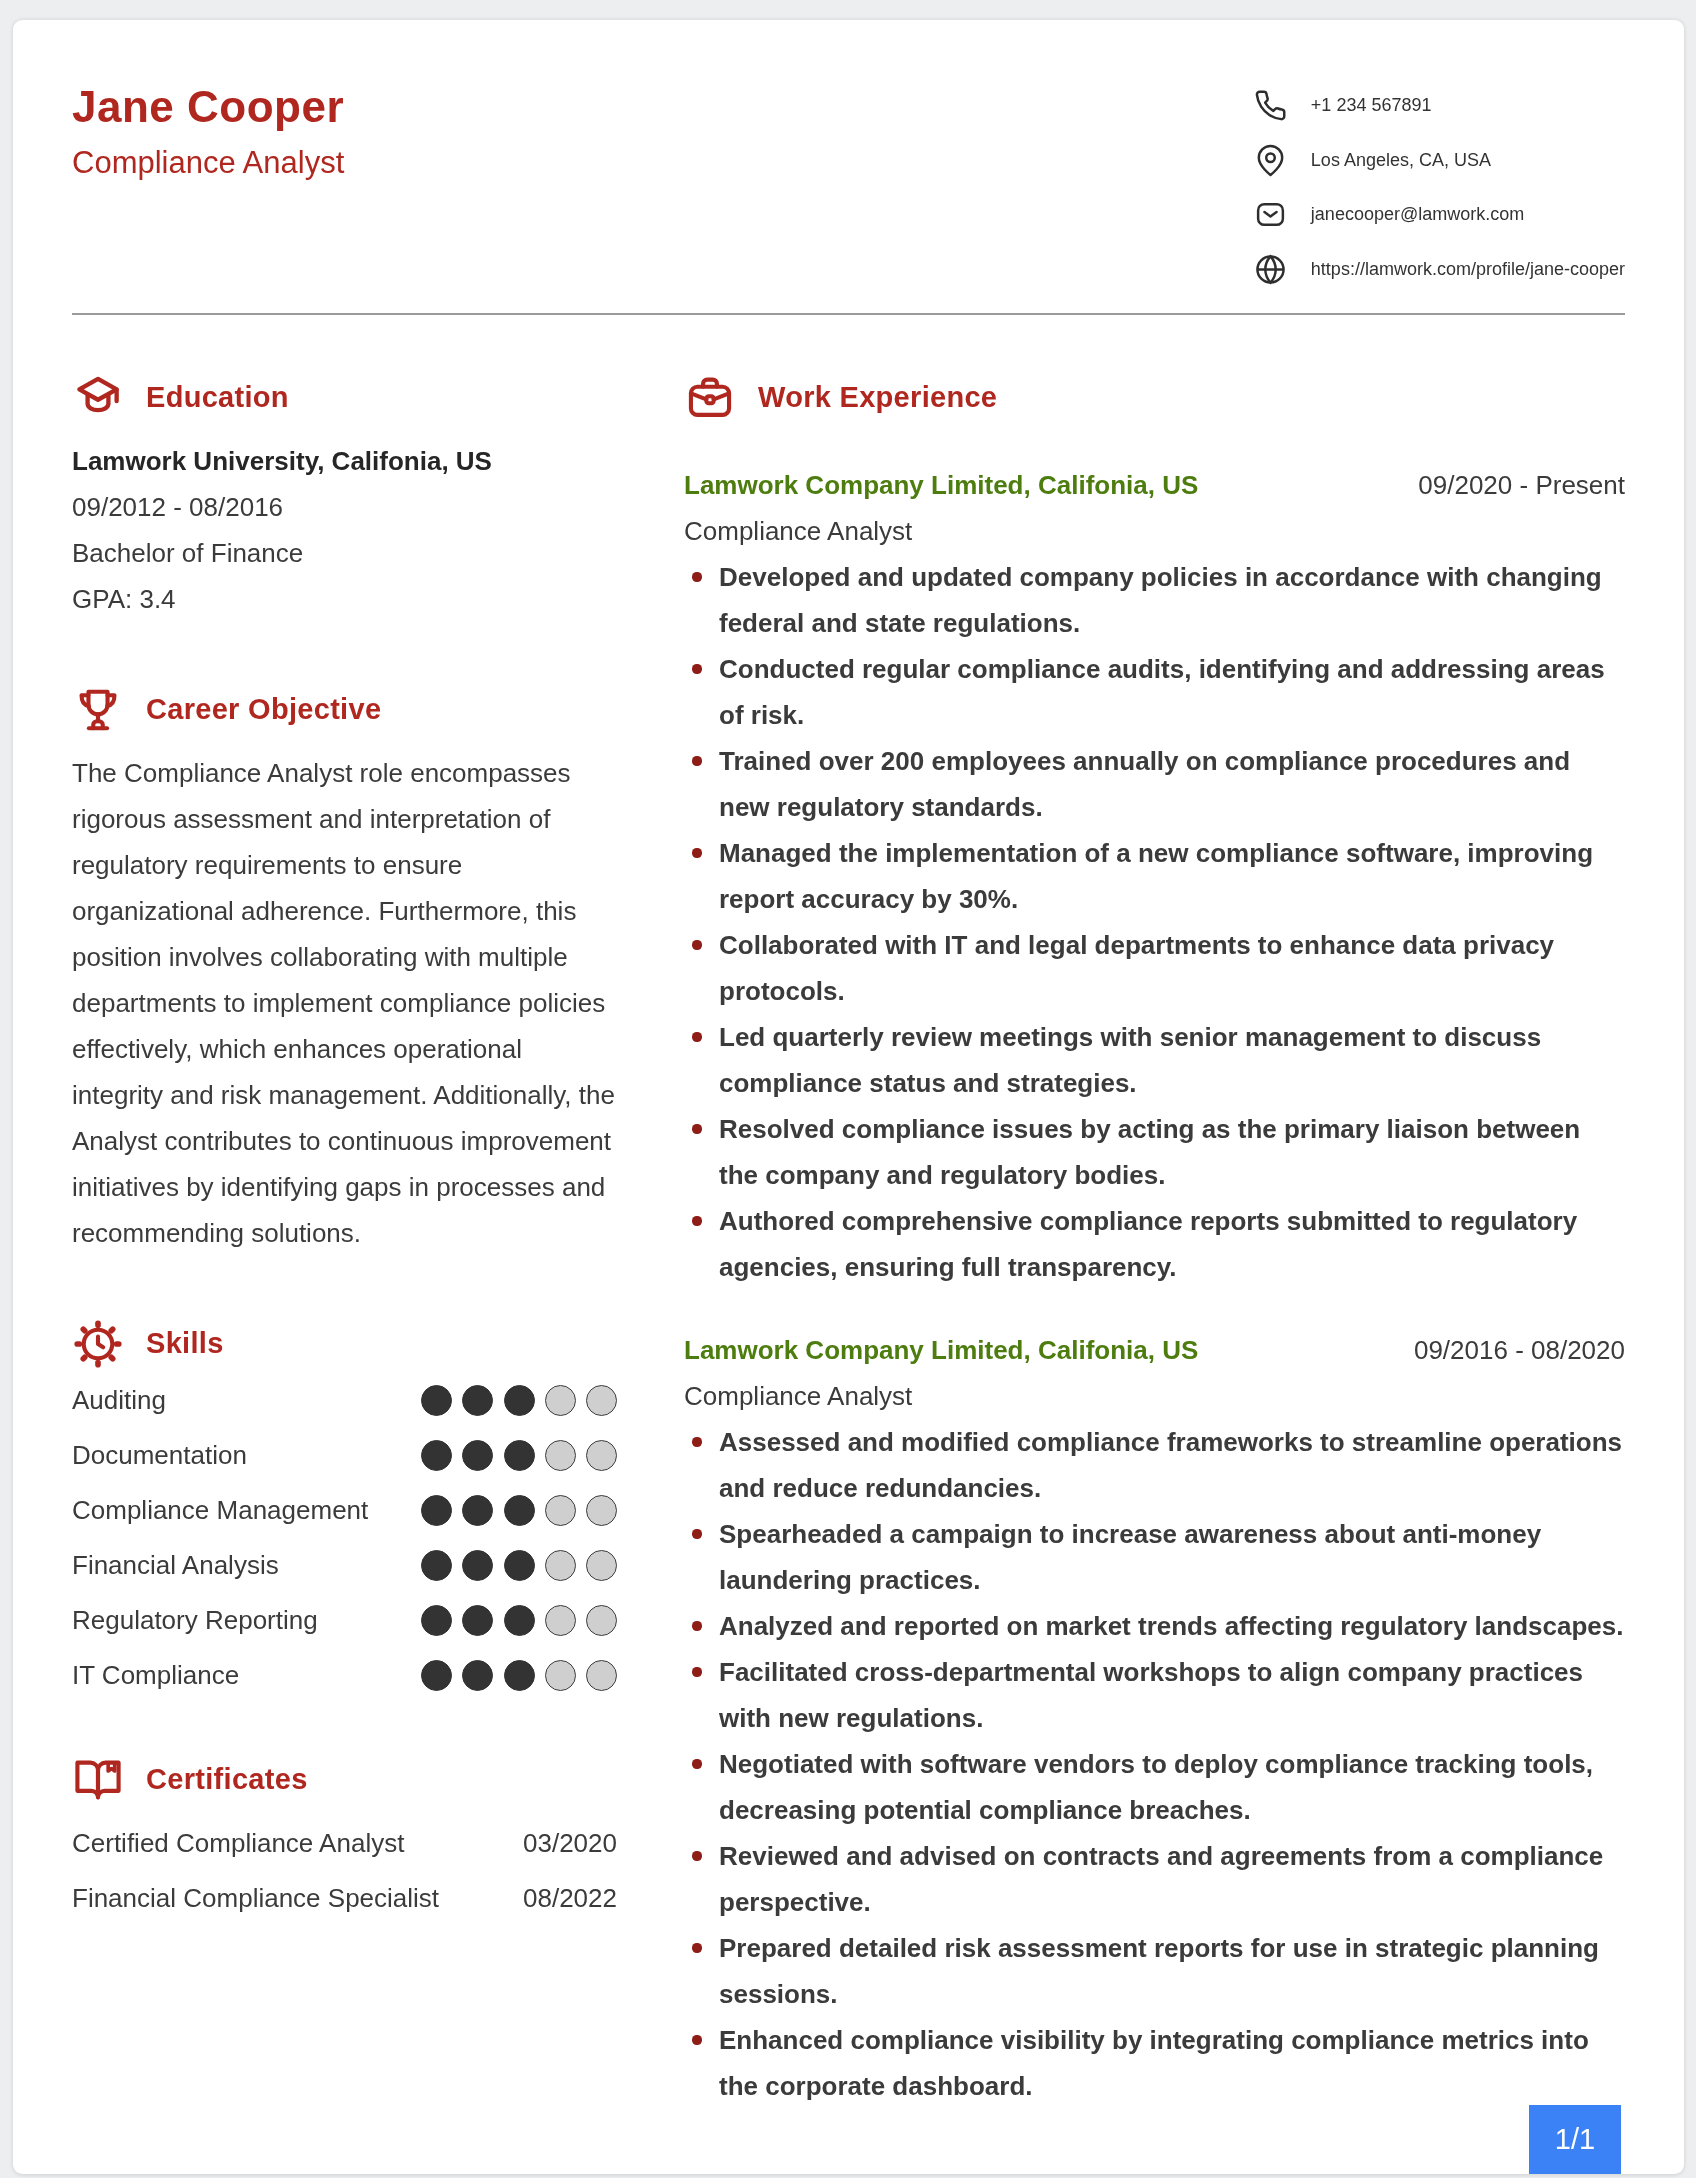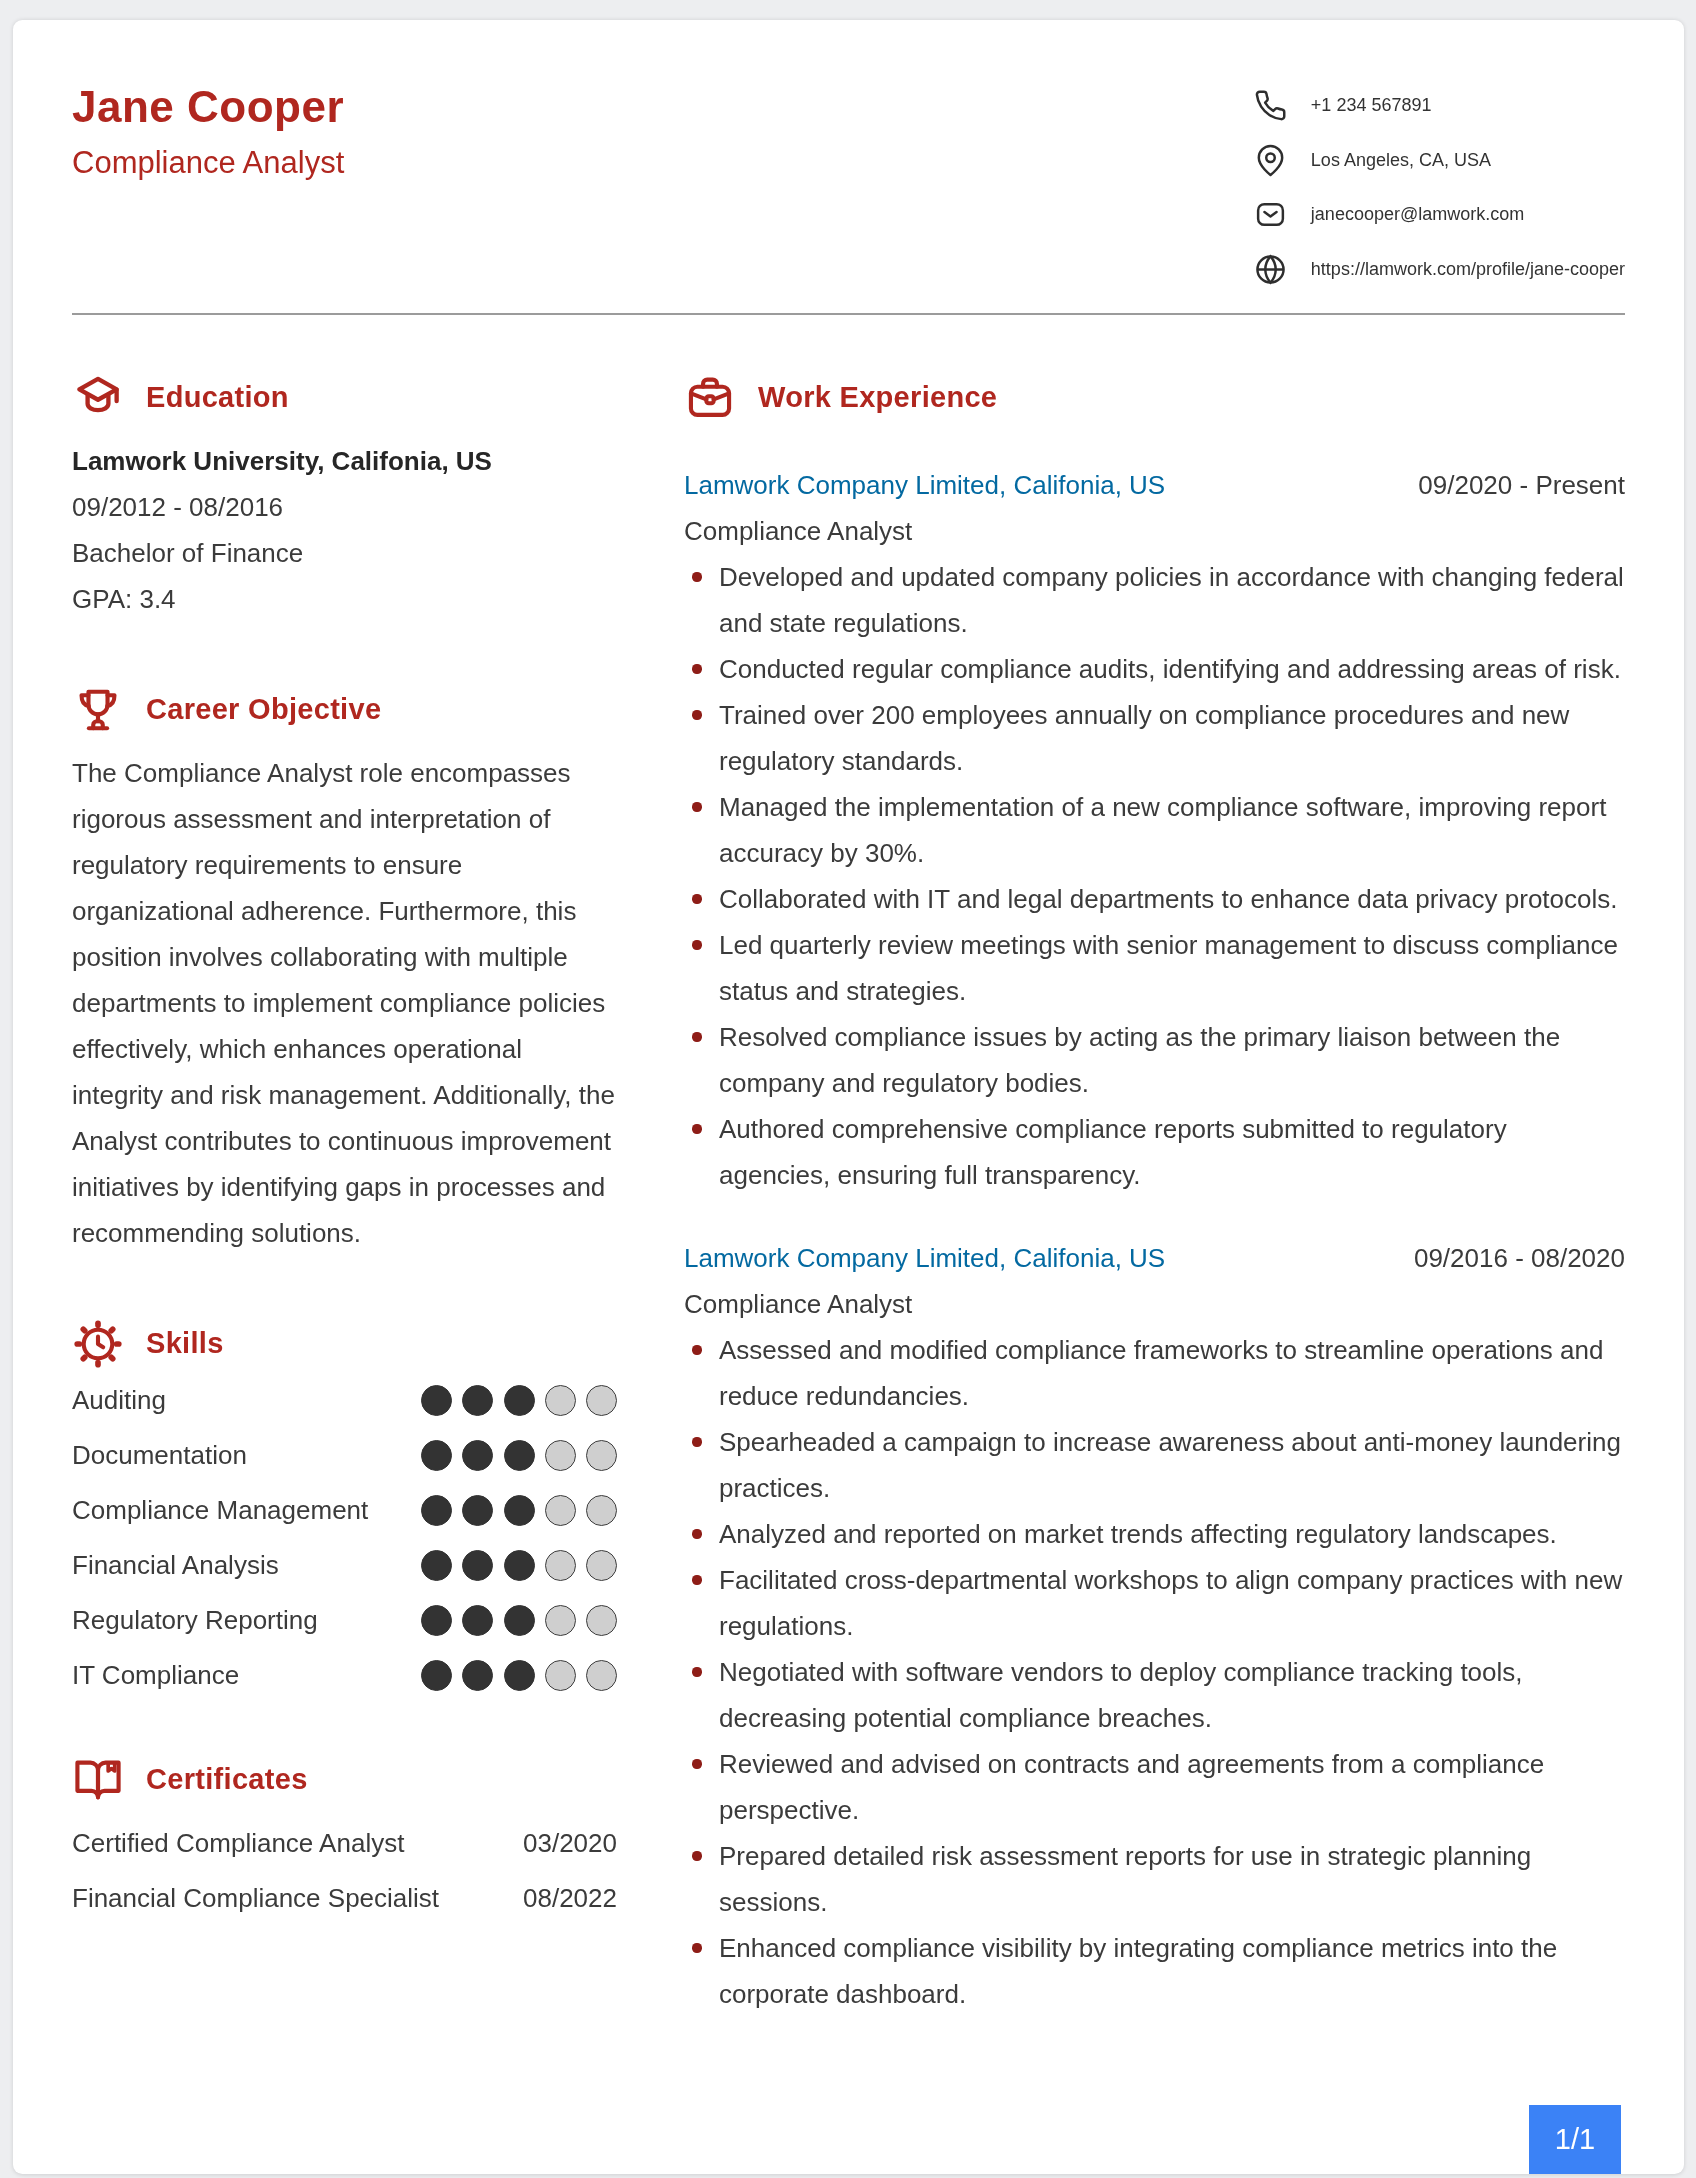--- a/index.html
+++ b/index.html
@@ -56,25 +56,25 @@
 
   
   .cert-row { display:flex; align-items:center; margin-bottom:9.3px; }
   .cert-name { flex:1; font-size:26px; line-height:46px; color:#3b3b3b; padding-right:20.4px; }
   .cert-date { width:97px; font-size:26px; line-height:46px; color:#3b3b3b; text-align:right; white-space:nowrap; flex:none; }
 
   
   .job { margin-top:37px; }
   .job:first-of-type { margin-top:0; }
   .job-head { display:flex; justify-content:space-between; align-items:baseline; }
-  .job-company { font-size:26px; line-height:46px; font-weight:normal; color:#0369a1; padding-right:22px; }
+  .job-company { font-size:26px; line-height:46px; font-weight:bold; color:#4d7c0f; padding-right:22px; }
   .job-dates { font-size:26px; line-height:46px; color:#3b3b3b; white-space:nowrap; }
   .job-role { font-size:26px; line-height:46px; color:#3b3b3b; }
   ul.bullets { list-style:none; margin:0; padding:0; }
-  ul.bullets li { position:relative; padding-left:35px; font-size:26px; line-height:46px; color:#3b3b3b; }
+  ul.bullets li { position:relative; padding-left:35px; font-size:26px; line-height:46px; color:#3b3b3b;font-weight:bold; }
   ul.bullets li::before {
     content:""; position:absolute; left:8.3px; top:18.6px;
     width:9.3px; height:9.3px; border-radius:50%; background:#8e1d17;
   }
 
   
   .page-badge {
     position:absolute; right:63px; bottom:0; width:92px; height:69px;
     background:#3b82f6; color:#ffffff; font-size:29px; font-weight:normal;
     display:flex; align-items:center; justify-content:center;

